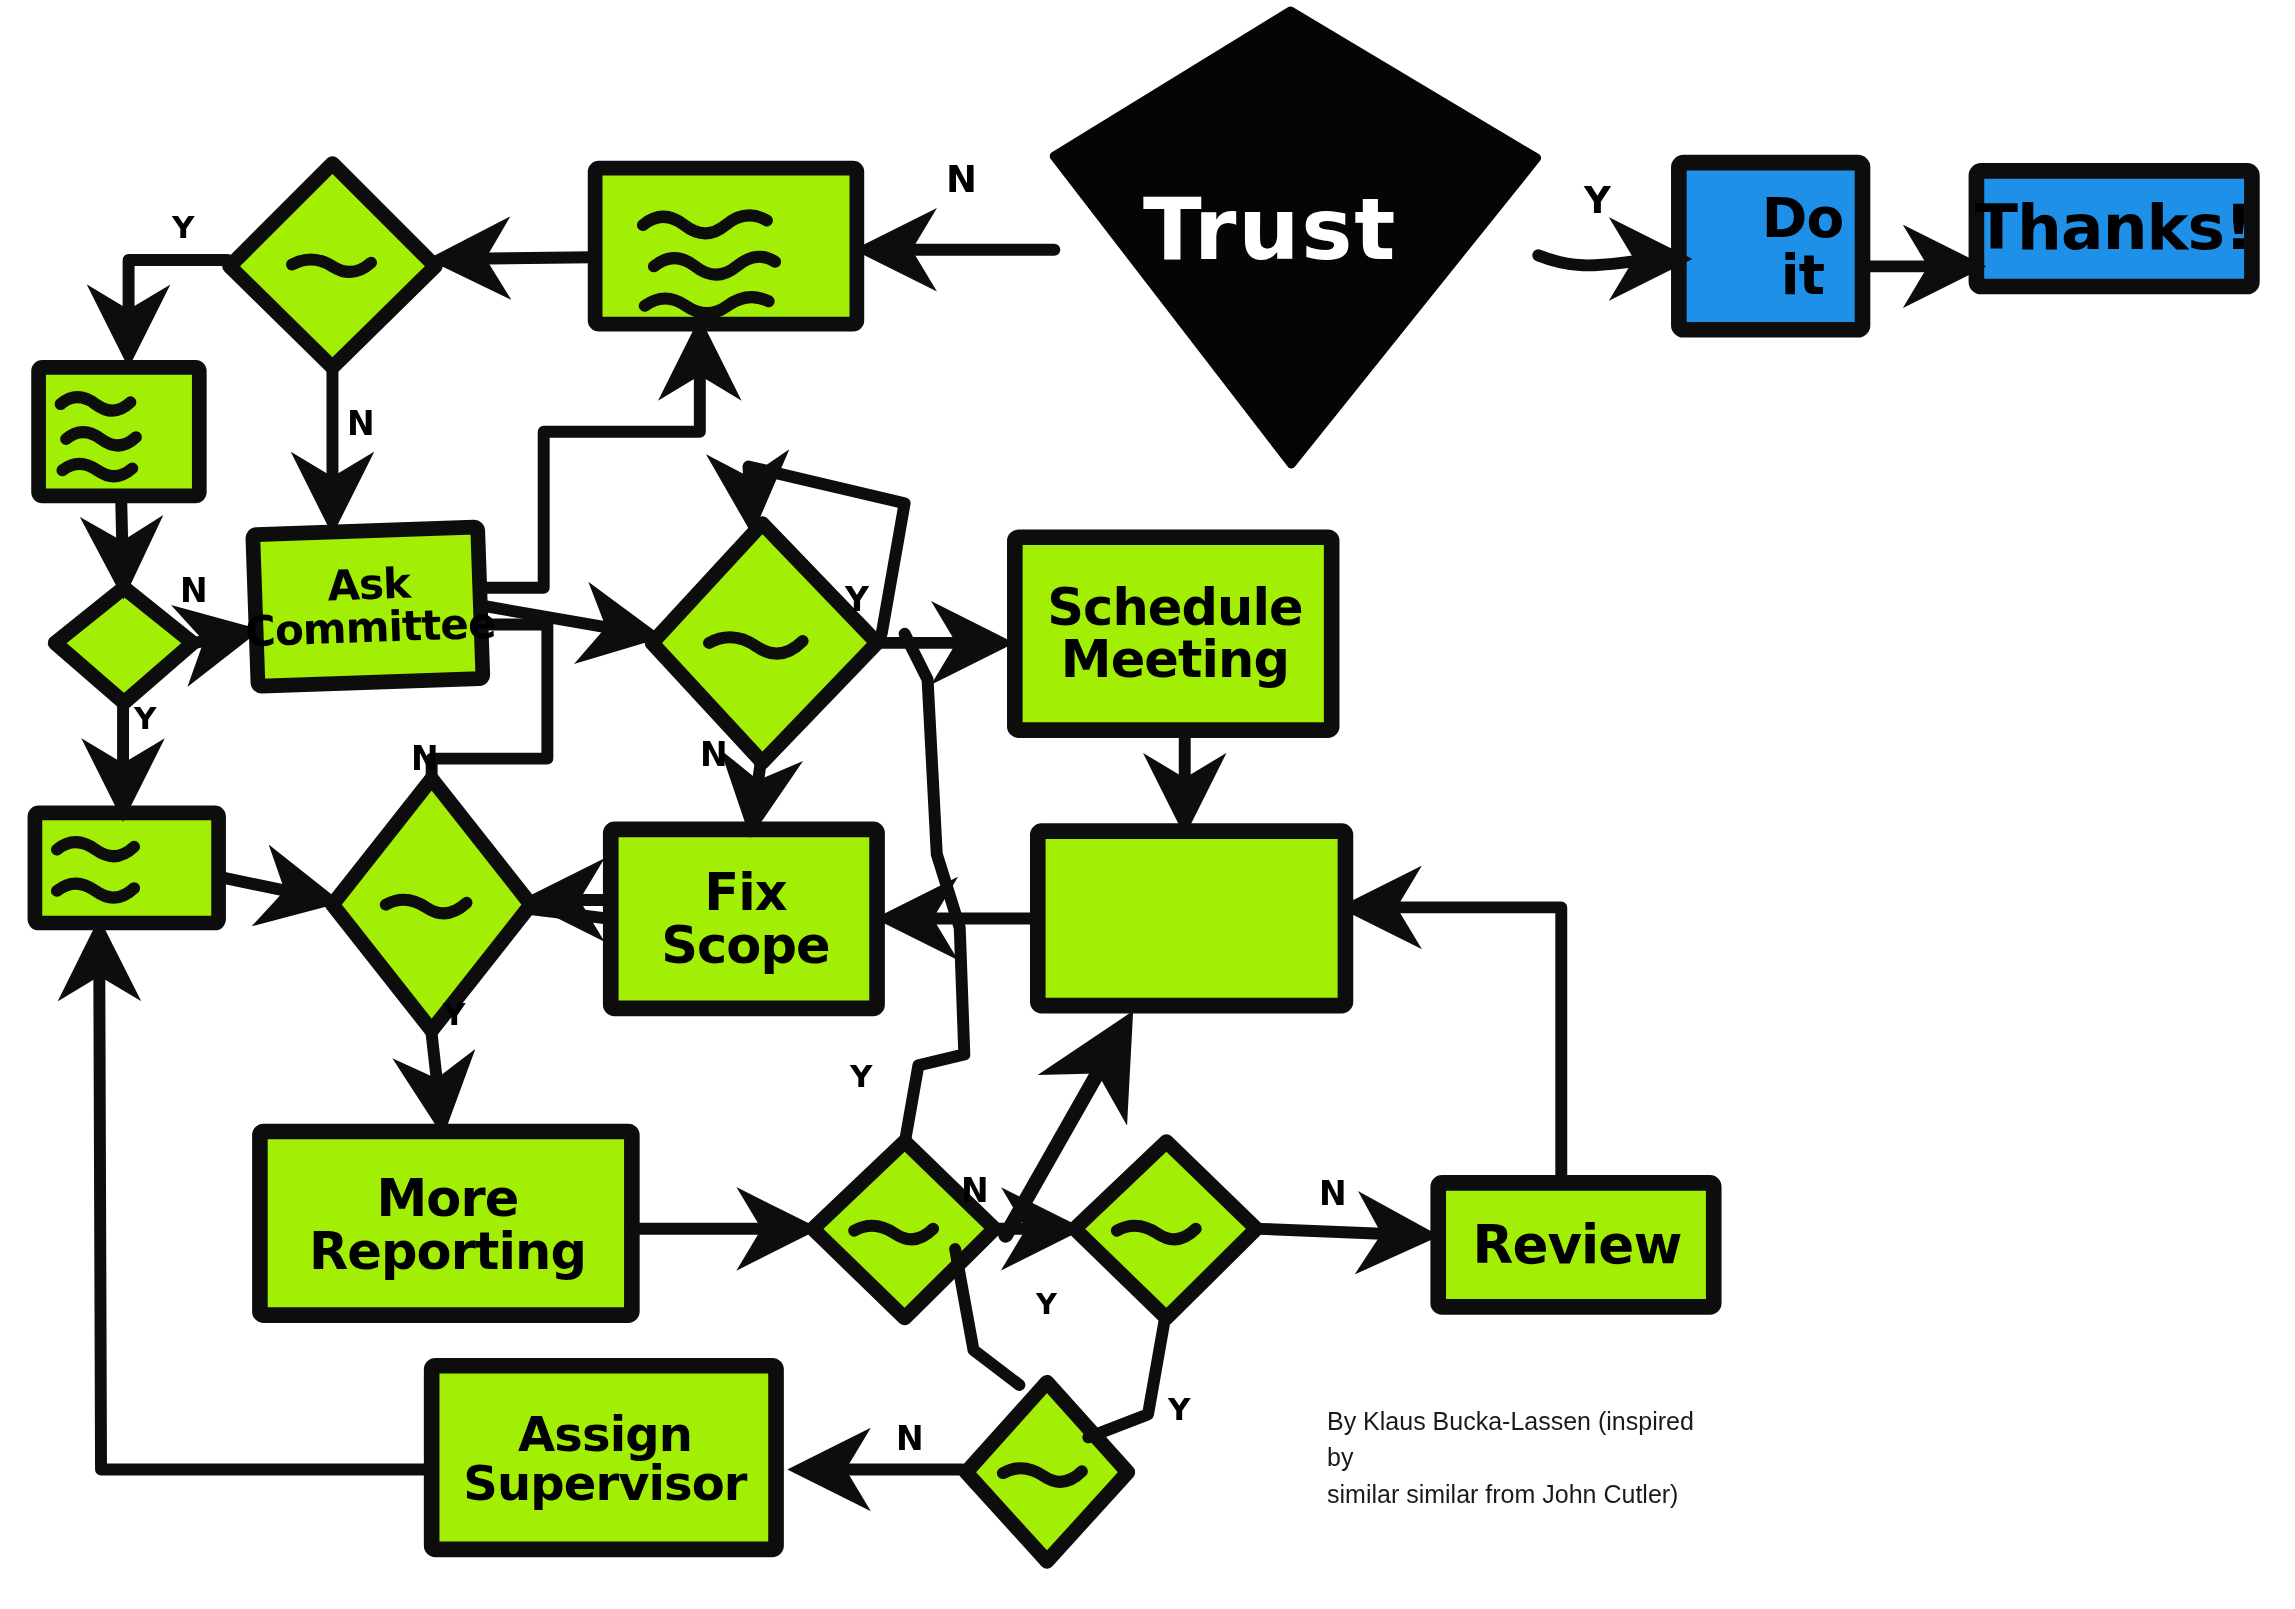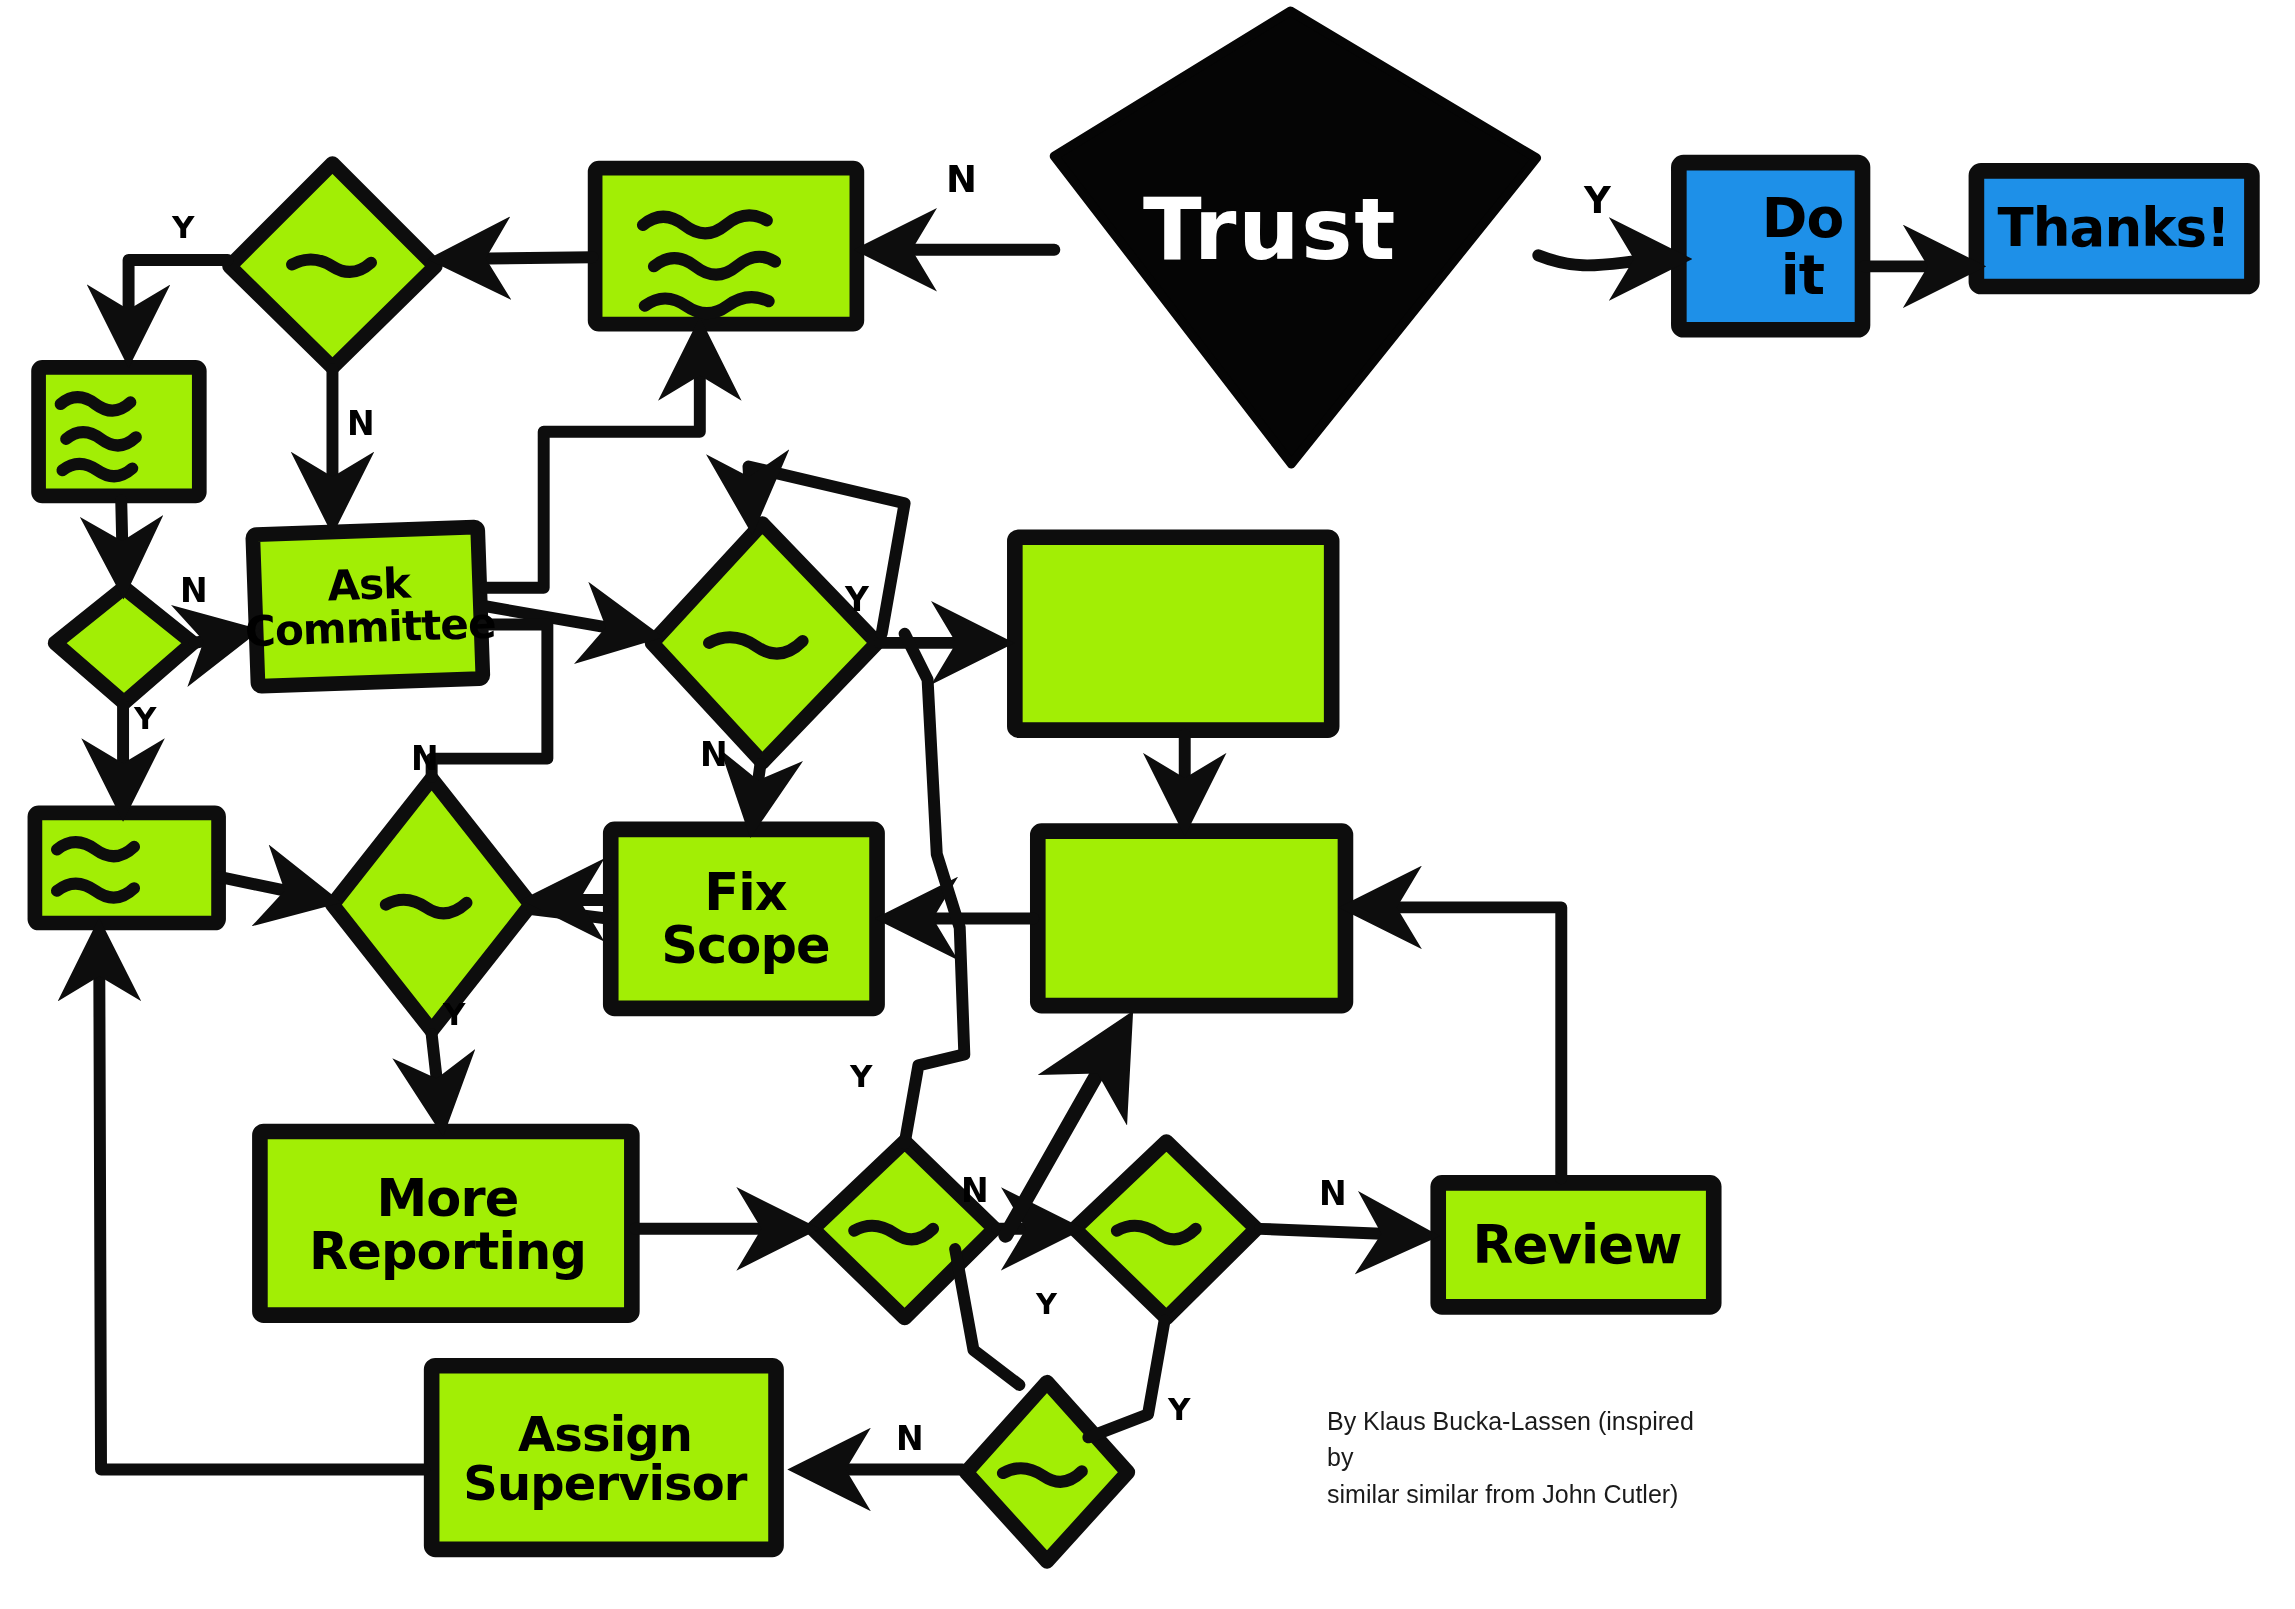--- a/index.html
+++ b/index.html
@@ -163,25 +163,27 @@
 
       <path d="M462,1600 L110,1600 L108,1022" marker-end="url(#ah)"></path>
     </g>
   </svg>
 
   <div class="trust-label" style="left:1143px; top:179px;text-align:right;">Trust</div>
 
   <div class="node-label" style="left:1688px; top:172px; width:165px; height:149px; font-size:55px;padding-left:32px;">Do
 it</div>
 
-  <div class="node-label" style="left:1985px; top:180px; width:257px; height:97px; font-size:53px;">Thanks!</div>
+  <div class="node-label" style="left:1985px; top:180px; width:257px; height:97px; font-size:63px;">Thanks!</div>
 
   <div class="node-label" style="left:257px; top:533px; width:225px; height:147px; font-size:42px; transform:rotate(-2deg);">Ask
 Committee</div>
 
+  <div class="node-label" style="left:1021px; top:542px; width:308px; height:184px; font-size:51px;">Schedule
+Meeting</div>
 
 
   <div class="node-label" style="left:617px; top:836px; width:257px; height:167px; font-size:51px;">Fix
 Scope</div>
 
   <div class="node-label" style="left:266px; top:1139px; width:363px; height:173px; font-size:51px;">More
 Reporting</div>
 
   <div class="node-label" style="left:1445px; top:1188px; width:264px; height:114px; font-size:53px;">Review</div>
 

